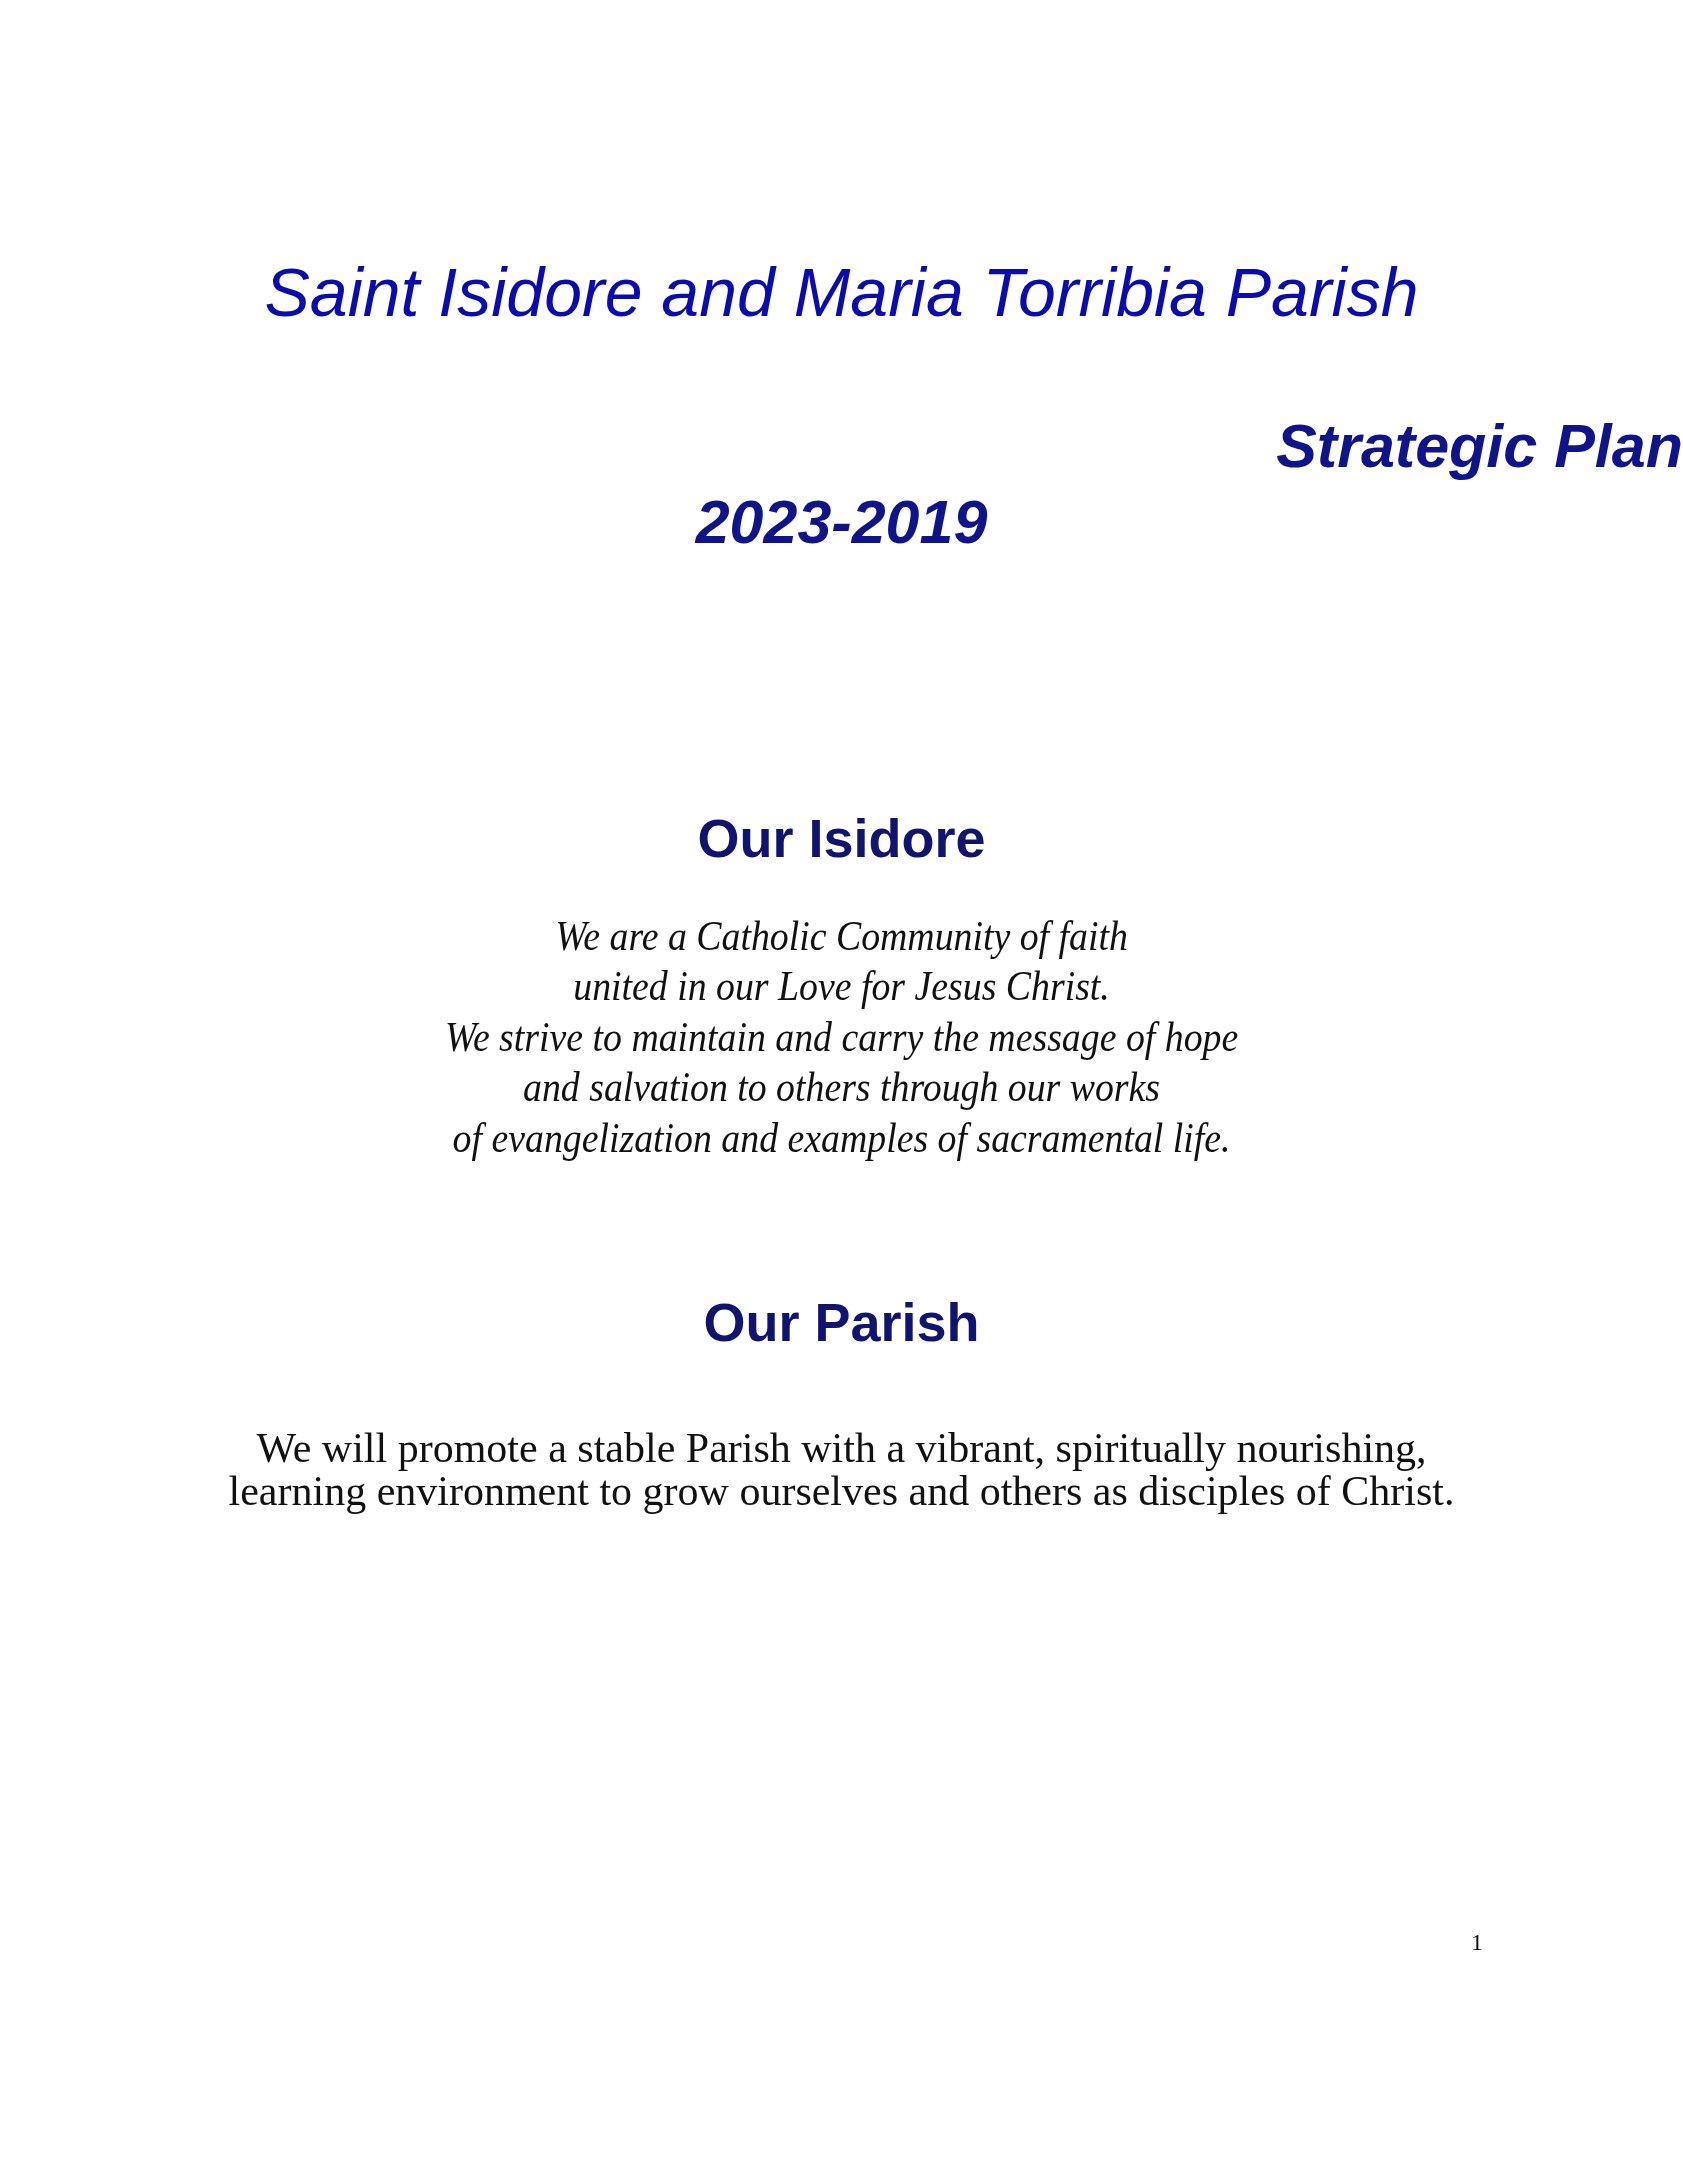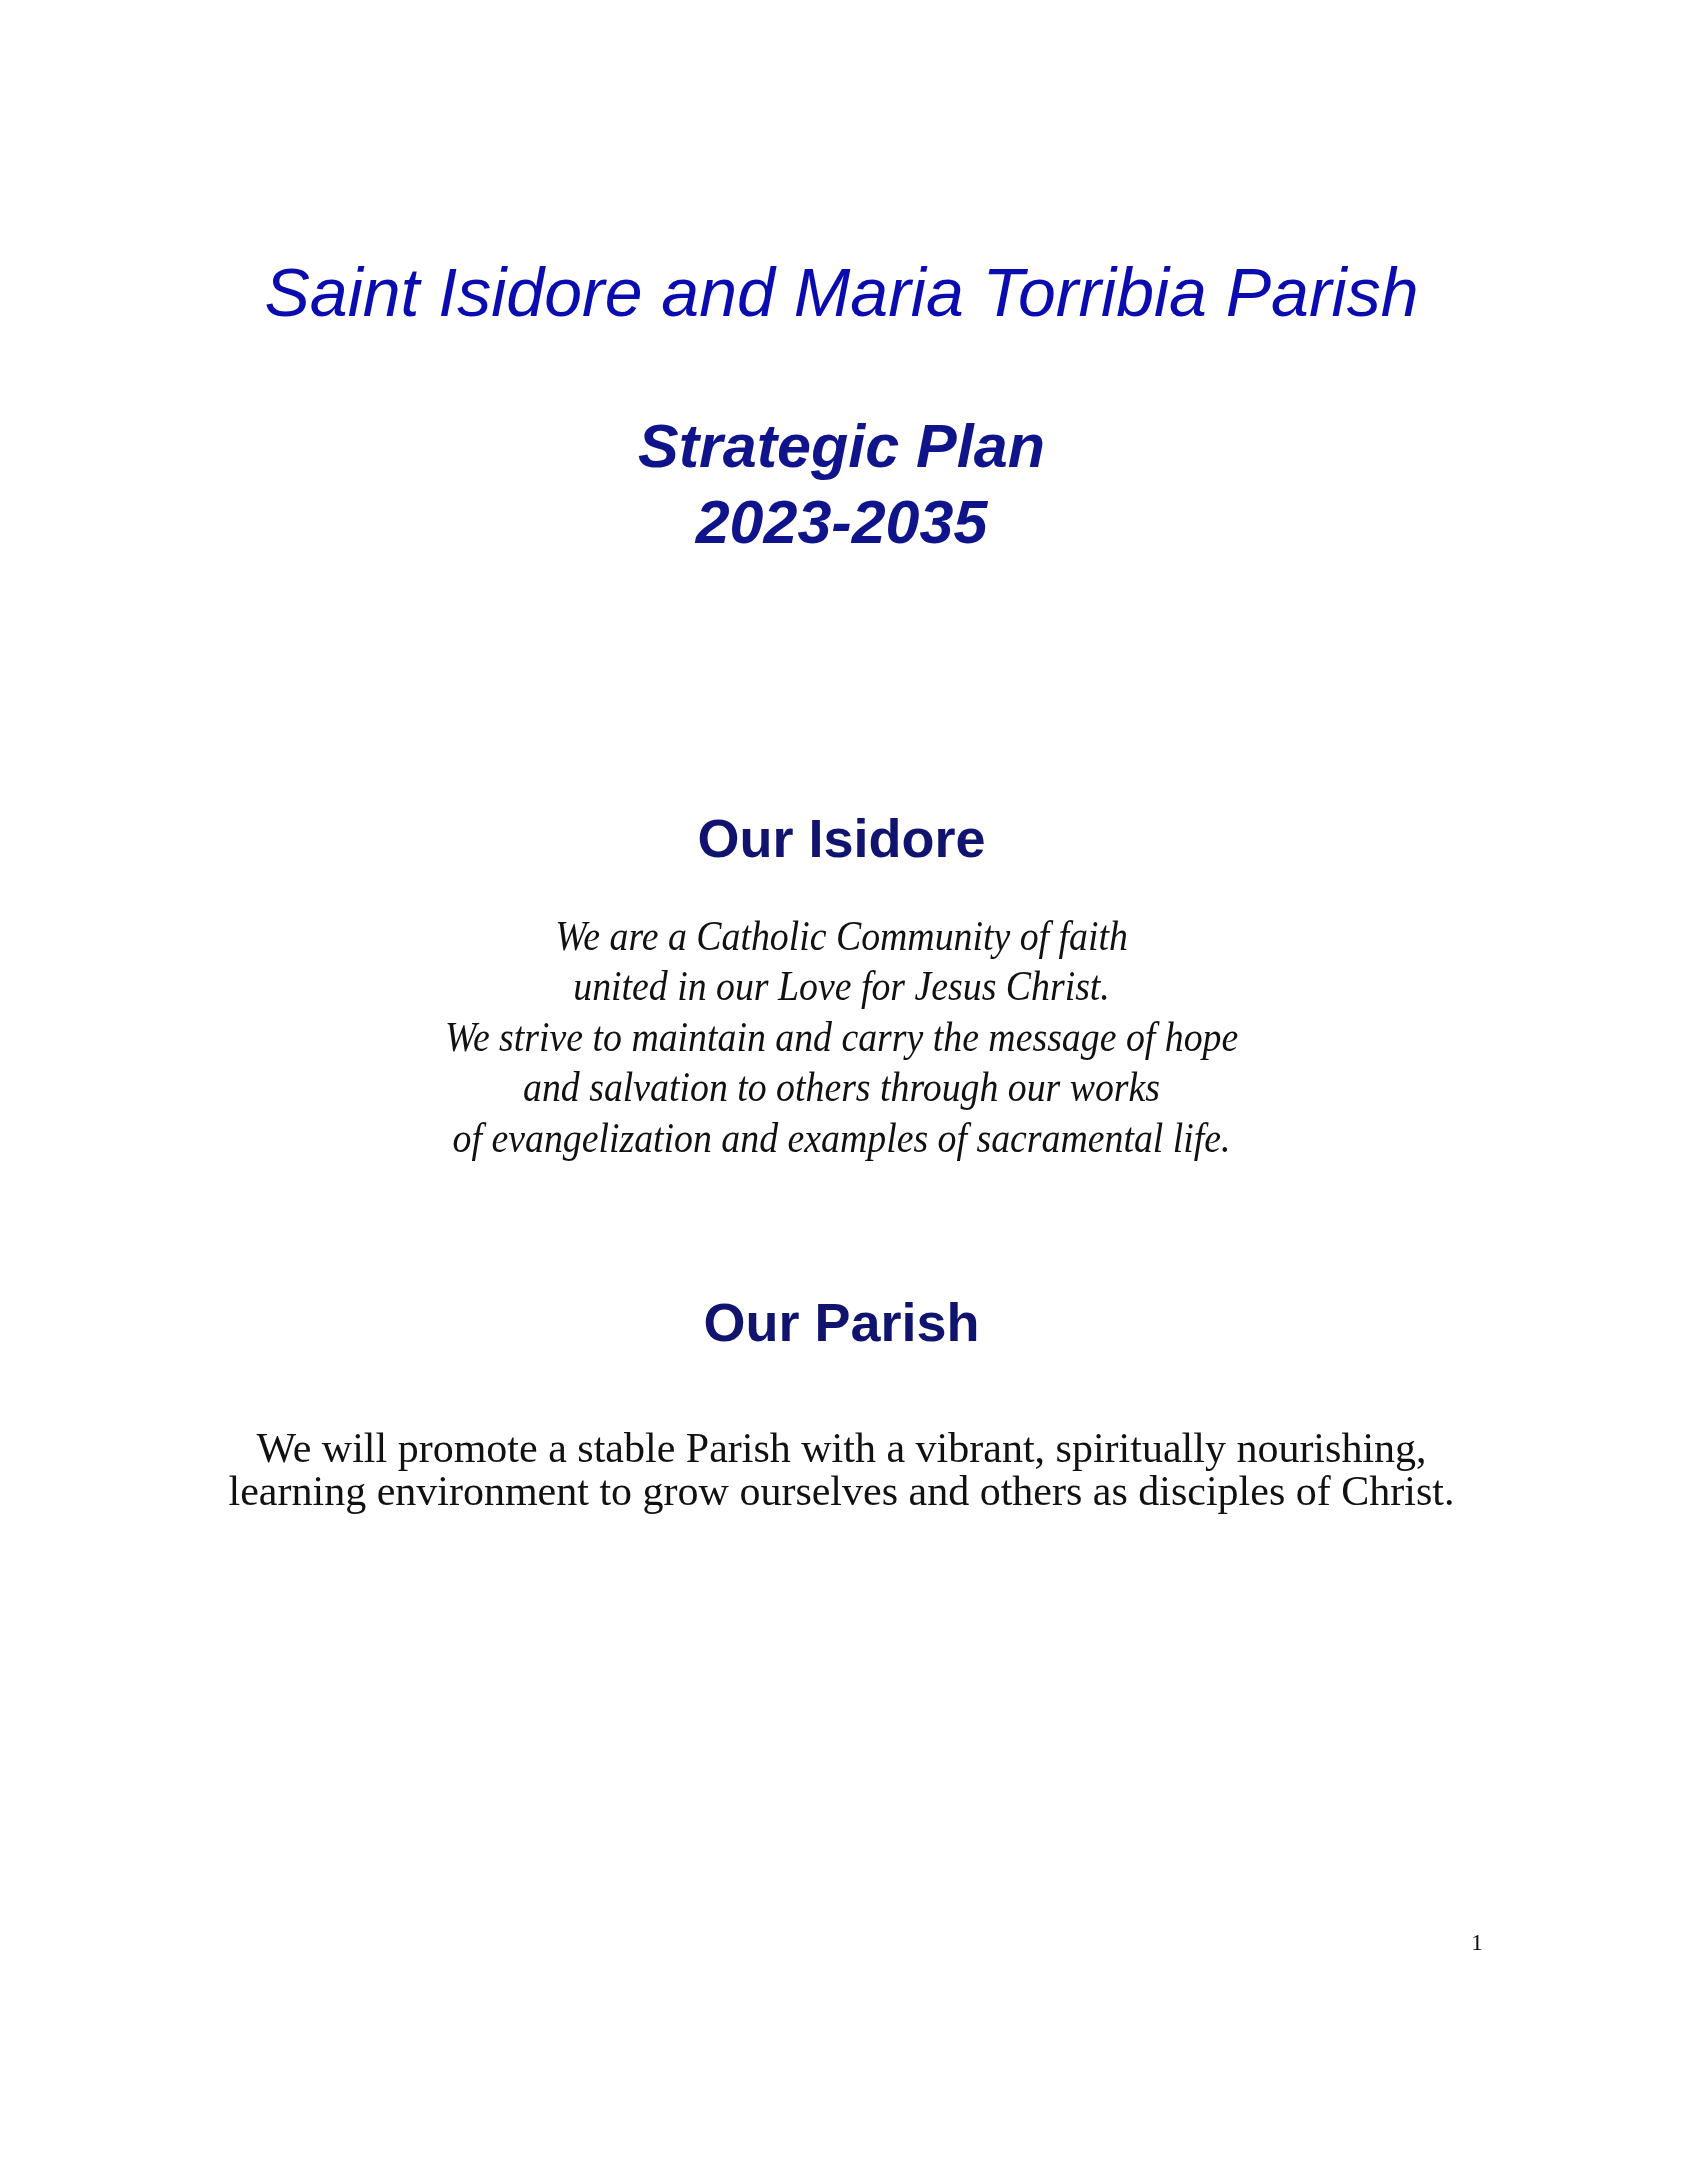--- a/index.html
+++ b/index.html
@@ -11,21 +11,21 @@
       font-style: italic; font-weight: normal;
       font-size: 68px; color: #0a0cb0;
       top: 253px; line-height: 79px;
     }
     .subtitle {
       font-family: "Liberation Sans", sans-serif;
       font-style: italic; font-weight: bold;
       font-size: 61px; color: #10148a;
       line-height: 76px;
     }
-    .sp1 { top: 408px; }
+    .sp1 { top: 408px; text-align: right; }
     .sp2 { top: 484px; }
     .heading {
       font-family: "Liberation Sans", sans-serif;
       font-weight: bold; font-size: 54px; color: #10146e;
       line-height: 63px;
     }
     .h-mission { top: 807px; }
     .h-vision { top: 1291px; }
     .mission {
       font-family: "Liberation Serif", serif;
@@ -41,21 +41,21 @@
       position: absolute; left: 1465px; top: 1927px; width: 24px; text-align: center;
       font-family: "Liberation Serif", serif; font-size: 24px; color: #111111; line-height: 30px;
     }
   </style>
 </head>
 <body>
 
 <div class="page">
   <div class="line title">Saint Isidore and Maria Torribia Parish</div>
   <div class="line subtitle sp1">Strategic Plan</div>
-  <div class="line subtitle sp2">2023-2035</div>
+  <div class="line subtitle sp2">2023-2019</div>
 
   <div class="line heading h-mission">Our Isidore</div>
   <div class="line mission" style="top:911px">We are a Catholic Community of faith</div>
   <div class="line mission" style="top:961px">united in our Love for Jesus Christ.</div>
   <div class="line mission" style="top:1012px">We strive to maintain and carry the message of hope</div>
   <div class="line mission" style="top:1062px">and salvation to others through our works</div>
   <div class="line mission" style="top:1113px">of evangelization and examples of sacramental life.</div>
 
   <div class="line heading h-vision">Our Parish</div>
   <div class="line vision" style="top:1426px">We will promote a stable Parish with a vibrant, spiritually nourishing,</div>

